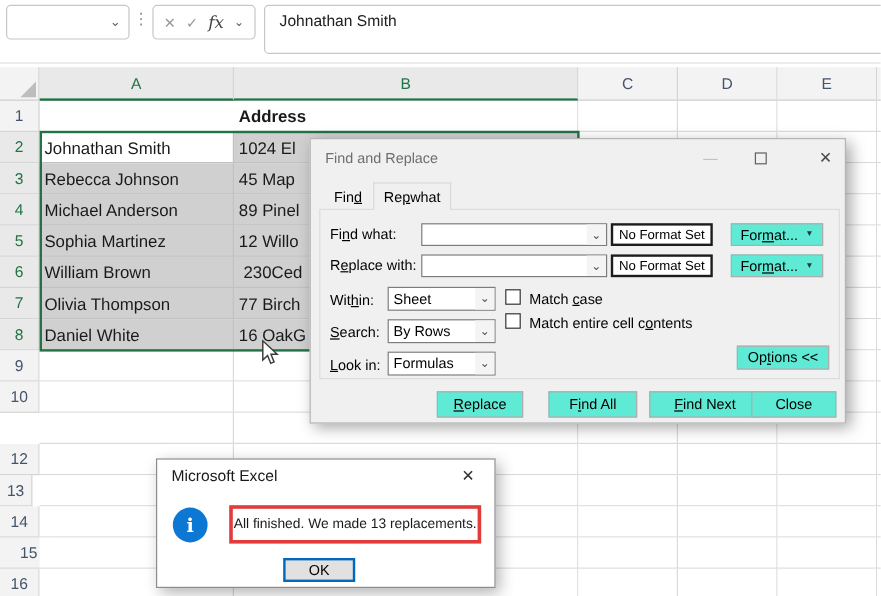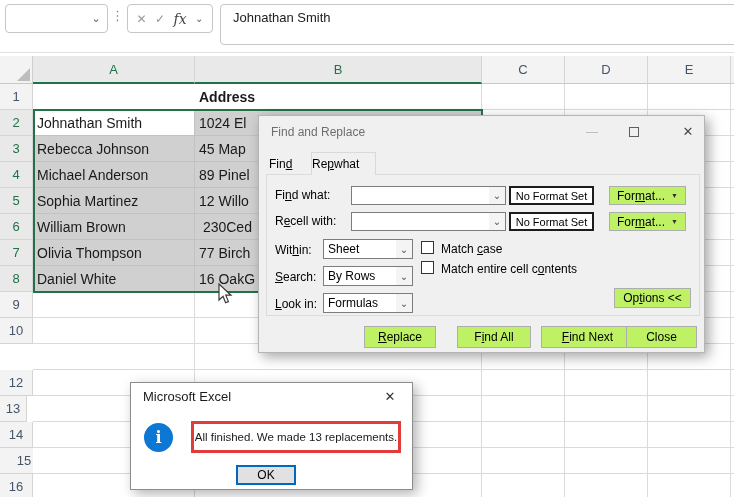--- a/index.html
+++ b/index.html
@@ -47,33 +47,33 @@
   
   .fr{position:absolute;left:258px;top:115px;width:447px;height:238px;background:#F0F0F0;
       border:1px solid #B5B5B5;z-index:10;box-shadow:4px 4px 12px rgba(0,0,0,.35);font-size:12px;color:#000;}
   .fr>*{position:absolute;}
   .fr-title{left:12px;top:9px;color:#6E6E6E;font-size:12px;}
   .win-btn{top:5px;width:30px;height:21px;display:flex;align-items:center;justify-content:center;}
   .win-min{left:318px;color:#B9B9B9;font-size:12px;}
   .win-max{left:360px;}
   .max-box{display:block;width:10px;height:10px;border:1px solid #5F5F5F;}
   .win-cls{left:414px;color:#4A4A4A;font-size:13px;}
-  .tab{height:21px;display:flex;align-items:center;justify-content:flex-start;font-size:12px;}
+  .tab{height:21px;display:flex;align-items:center;justify-content:center;font-size:12px;}
   .tab-find{left:10px;top:37px;width:42px;}
   .tab-replace{left:52px;top:36px;width:65px;height:23px;background:#F0F0F0;
                border:1px solid #D9D9D9;border-bottom:none;z-index:2;}
   .pageframe{left:7px;top:58px;width:434px;height:142px;border:1px solid #DCDCDC;}
   .flbl{font-size:12px;white-space:pre;}
   .combo{background:#fff;border:1px solid #7C7C7C;display:flex;align-items:center;}
   .combo-val{flex:1;padding-left:4px;font-size:12px;white-space:nowrap;overflow:hidden;}
   .combo-arrow{width:16px;text-align:center;color:#555;font-size:10px;background:#F4F4F4;align-self:stretch;
                display:flex;align-items:center;justify-content:center;}
   .nfs{background:#fff;border:2px solid #1c1c1c;display:flex;align-items:center;justify-content:center;
        font-size:11px;white-space:nowrap;}
-  .fbtn{background:#bef264;border:1px solid #ADADAD;display:flex;align-items:center;justify-content:center;
+  .fbtn{background:#5eead4;border:1px solid #ADADAD;display:flex;align-items:center;justify-content:center;
         font-size:12px;white-space:nowrap;}
   .fmt-arrow{font-size:7px;color:#333;margin-left:6px;}
   .chk{width:13px;height:13px;background:#fff;border:1px solid #333;}
   .btnrow{top:210px;height:22px;}
   .defaultbtn{border:2px solid #0078D4;}
   u{text-decoration:underline;}
 
   
   .msgbox{position:absolute;left:130px;top:382px;width:283px;height:108px;background:#fff;
           border:1px solid #8C8C8C;z-index:20;box-shadow:4px 4px 12px rgba(0,0,0,.3);}
@@ -258,21 +258,21 @@
     <div class="combo" style="left:92px;top:70px;width:155px;height:19px;">
       <span class="combo-val"></span>
       <span class="combo-arrow">⌄</span>
     </div>
     <div class="nfs" style="left:250px;top:70px;width:85px;height:19px;">No Format Set</div>
     <div class="fbtn" style="left:350px;top:70px;width:77px;height:19px;">
       <span><span>For</span><u>m</u><span>at...</span></span>
       <span class="fmt-arrow">▼</span>
     </div>
 
-    <span class="flbl" style="left:16px;top:98px;"><span>R</span><u>e</u><span>cell with:</span></span>
+    <span class="flbl" style="left:16px;top:98px;"><span>R</span><u>e</u><span>place with:</span></span>
     <div class="combo" style="left:92px;top:96px;width:155px;height:19px;">
       <span class="combo-val"></span>
       <span class="combo-arrow">⌄</span>
     </div>
     <div class="nfs" style="left:250px;top:96px;width:85px;height:19px;">No Format Set</div>
     <div class="fbtn" style="left:350px;top:96px;width:77px;height:19px;">
       <span><span>For</span><u>m</u><span>at...</span></span>
       <span class="fmt-arrow">▼</span>
     </div>
 

